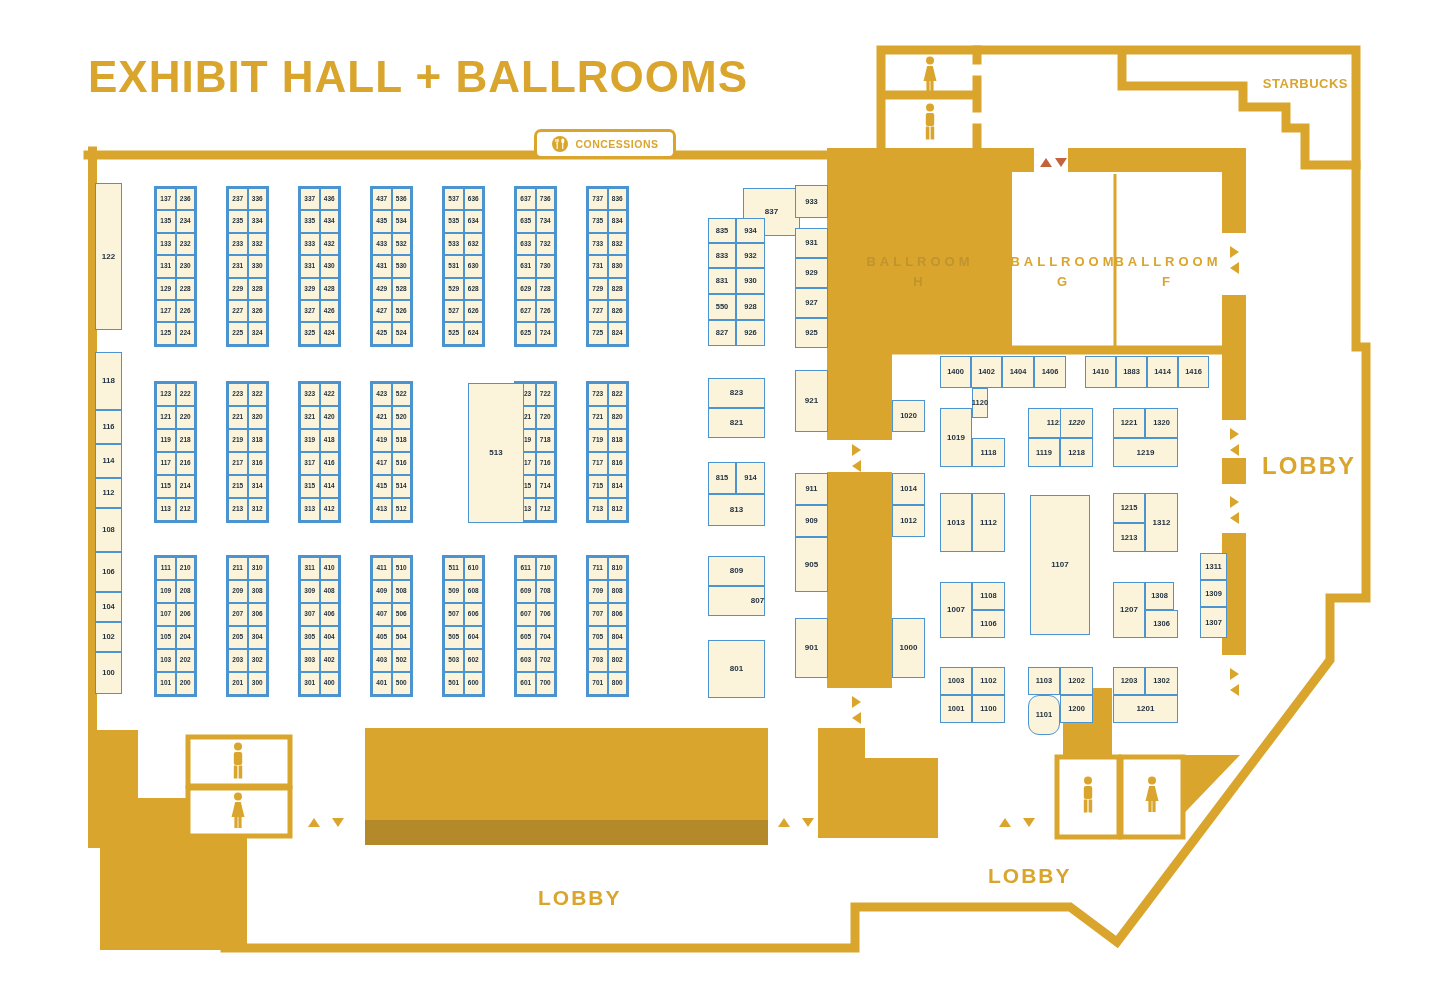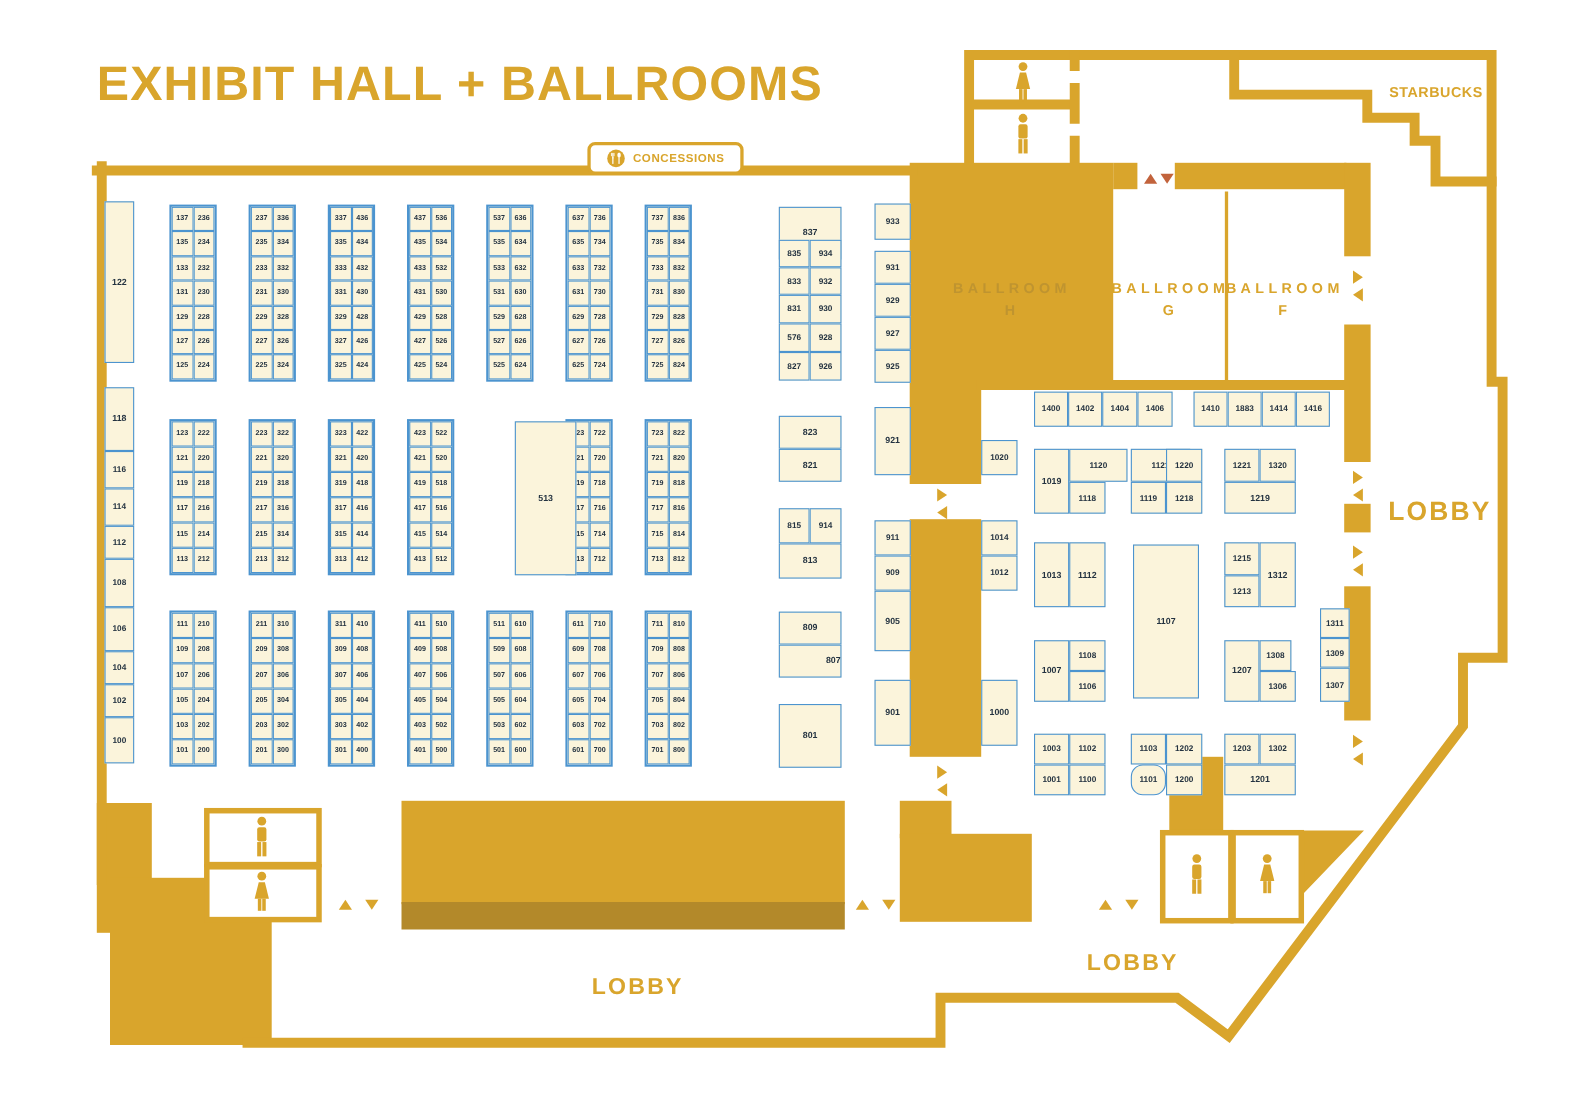--- a/index.html
+++ b/index.html
@@ -407,28 +407,28 @@
     <div class="booth" style="left: 95px; top: 352px; width: 27px; height: 58px; font-size: 8px;">118</div>
     <div class="booth" style="left: 95px; top: 410px; width: 27px; height: 34px; font-size: 7.5px;">116</div>
     <div class="booth" style="left: 95px; top: 444px; width: 27px; height: 34px; font-size: 7.5px;">114</div>
     <div class="booth" style="left: 95px; top: 478px; width: 27px; height: 30px; font-size: 7.5px;">112</div>
     <div class="booth" style="left: 95px; top: 508px; width: 27px; height: 44px; font-size: 7.5px;">108</div>
     <div class="booth" style="left: 95px; top: 552px; width: 27px; height: 40px; font-size: 7.5px;">106</div>
     <div class="booth" style="left: 95px; top: 592px; width: 27px; height: 30px; font-size: 7.5px;">104</div>
     <div class="booth" style="left: 95px; top: 622px; width: 27px; height: 30px; font-size: 7.5px;">102</div>
     <div class="booth" style="left: 95px; top: 652px; width: 27px; height: 42px; font-size: 7.5px;">100</div>
     <div class="booth" style="left: 468px; top: 383px; width: 56px; height: 140px; font-size: 8px;">513</div>
-    <div class="booth" style="left: 708px; top: 188px; width: 57px; height: 48px; font-size: 8px;">837</div>
+    <div class="booth" style="left: 743px; top: 188px; width: 57px; height: 48px; font-size: 8px;">837</div>
     <div class="booth" style="left: 708px; top: 218px; width: 28px; height: 25px; font-size: 7.5px;">835</div>
     <div class="booth" style="left: 736px; top: 218px; width: 29px; height: 25px; font-size: 7.5px;">934</div>
     <div class="booth" style="left: 708px; top: 243px; width: 28px; height: 25px; font-size: 7.5px;">833</div>
     <div class="booth" style="left: 736px; top: 243px; width: 29px; height: 25px; font-size: 7.5px;">932</div>
     <div class="booth" style="left: 708px; top: 268px; width: 28px; height: 26px; font-size: 7.5px;">831</div>
     <div class="booth" style="left: 736px; top: 268px; width: 29px; height: 26px; font-size: 7.5px;">930</div>
-    <div class="booth" style="left: 708px; top: 294px; width: 28px; height: 26px; font-size: 7.5px;">576</div>
+    <div class="booth" style="left: 708px; top: 294px; width: 28px; height: 26px; font-size: 7.5px;">550</div>
     <div class="booth" style="left: 736px; top: 294px; width: 29px; height: 26px; font-size: 7.5px;">928</div>
     <div class="booth" style="left: 708px; top: 320px; width: 28px; height: 26px; font-size: 7.5px;">827</div>
     <div class="booth" style="left: 736px; top: 320px; width: 29px; height: 26px; font-size: 7.5px;">926</div>
     <div class="booth" style="left: 708px; top: 378px; width: 57px; height: 30px; font-size: 8px;">823</div>
     <div class="booth" style="left: 708px; top: 408px; width: 57px; height: 30px; font-size: 8px;">821</div>
     <div class="booth" style="left: 708px; top: 462px; width: 28px; height: 32px; font-size: 7.5px;">815</div>
     <div class="booth" style="left: 736px; top: 462px; width: 29px; height: 32px; font-size: 7.5px;">914</div>
     <div class="booth" style="left: 708px; top: 494px; width: 57px; height: 32px; font-size: 8px;">813</div>
     <div class="booth" style="left: 708px; top: 556px; width: 57px; height: 30px; font-size: 8px;">809</div>
     <div class="booth" style="left: 708px; top: 586px; width: 57px; height: 30px; font-size: 8px; padding-left: 42px;">807</div>
@@ -449,24 +449,24 @@
     <div class="booth" style="left: 892px; top: 618px; width: 33px; height: 60px; font-size: 8px;">1000</div>
     <div class="booth" style="left: 940px; top: 356px; width: 31px; height: 32px; font-size: 7.5px;">1400</div>
     <div class="booth" style="left: 971px; top: 356px; width: 31px; height: 32px; font-size: 7.5px;">1402</div>
     <div class="booth" style="left: 1002px; top: 356px; width: 32px; height: 32px; font-size: 7.5px;">1404</div>
     <div class="booth" style="left: 1034px; top: 356px; width: 32px; height: 32px; font-size: 7.5px;">1406</div>
     <div class="booth" style="left: 1085px; top: 356px; width: 31px; height: 32px; font-size: 7.5px;">1410</div>
     <div class="booth" style="left: 1116px; top: 356px; width: 31px; height: 32px; font-size: 7.5px;">1883</div>
     <div class="booth" style="left: 1147px; top: 356px; width: 31px; height: 32px; font-size: 7.5px;">1414</div>
     <div class="booth" style="left: 1178px; top: 356px; width: 31px; height: 32px; font-size: 7.5px;">1416</div>
     <div class="booth" style="left: 940px; top: 408px; width: 32px; height: 59px; font-size: 8px;">1019</div>
-    <div class="booth" style="left: 972px; top: 408px; width: 53px; height: 30px; font-size: 7.5px;">1120</div>
+    <div class="booth" style="left: 972px; top: 388px; width: 16px; height: 30px; font-size: 7.5px;">1120</div>
     <div class="booth" style="left: 972px; top: 438px; width: 33px; height: 29px; font-size: 7.5px;">1118</div>
     <div class="booth" style="left: 1028px; top: 408px; width: 54px; height: 30px; font-size: 7.5px;">1121</div>
-    <div class="booth" style="left: 1060px; top: 408px; width: 33px; height: 30px; font-size: 7.5px;">1220</div>
+    <div class="booth" style="left: 1060px; top: 408px; width: 33px; height: 30px; font-size: 7.5px; font-style: italic;">1220</div>
     <div class="booth" style="left: 1028px; top: 438px; width: 32px; height: 29px; font-size: 7.5px;">1119</div>
     <div class="booth" style="left: 1060px; top: 438px; width: 33px; height: 29px; font-size: 7.5px;">1218</div>
     <div class="booth" style="left: 1113px; top: 408px; width: 32px; height: 30px; font-size: 7.5px;">1221</div>
     <div class="booth" style="left: 1145px; top: 408px; width: 33px; height: 30px; font-size: 7.5px;">1320</div>
     <div class="booth" style="left: 1113px; top: 438px; width: 65px; height: 29px; font-size: 8px;">1219</div>
     <div class="booth" style="left: 940px; top: 493px; width: 32px; height: 59px; font-size: 8px;">1013</div>
     <div class="booth" style="left: 972px; top: 493px; width: 33px; height: 59px; font-size: 8px;">1112</div>
     <div class="booth" style="left: 1030px; top: 495px; width: 60px; height: 140px; font-size: 8px;">1107</div>
     <div class="booth" style="left: 1113px; top: 493px; width: 32px; height: 30px; font-size: 7.5px;">1215</div>
     <div class="booth" style="left: 1113px; top: 523px; width: 32px; height: 29px; font-size: 7.5px;">1213</div>
@@ -476,21 +476,21 @@
     <div class="booth" style="left: 972px; top: 610px; width: 33px; height: 28px; font-size: 7.5px;">1106</div>
     <div class="booth" style="left: 1113px; top: 582px; width: 32px; height: 56px; font-size: 8px;">1207</div>
     <div class="booth" style="left: 1145px; top: 582px; width: 29px; height: 28px; font-size: 7.5px;">1308</div>
     <div class="booth" style="left: 1145px; top: 610px; width: 33px; height: 28px; font-size: 7.5px;">1306</div>
     <div class="booth" style="left: 940px; top: 667px; width: 32px; height: 28px; font-size: 7.5px;">1003</div>
     <div class="booth" style="left: 972px; top: 667px; width: 33px; height: 28px; font-size: 7.5px;">1102</div>
     <div class="booth" style="left: 940px; top: 695px; width: 32px; height: 28px; font-size: 7.5px;">1001</div>
     <div class="booth" style="left: 972px; top: 695px; width: 33px; height: 28px; font-size: 7.5px;">1100</div>
     <div class="booth" style="left: 1028px; top: 667px; width: 32px; height: 28px; font-size: 7.5px;">1103</div>
     <div class="booth" style="left: 1060px; top: 667px; width: 33px; height: 28px; font-size: 7.5px;">1202</div>
-    <div class="booth" style="left: 1028px; top: 695px; width: 32px; height: 28px; font-size: 7.5px; border-radius: 11px;">1101</div>
+    <div class="booth" style="left: 1028px; top: 695px; width: 32px; height: 40px; font-size: 7.5px; border-radius: 11px;">1101</div>
     <div class="booth" style="left: 1060px; top: 695px; width: 33px; height: 28px; font-size: 7.5px;">1200</div>
     <div class="booth" style="left: 1113px; top: 667px; width: 32px; height: 28px; font-size: 7.5px;">1203</div>
     <div class="booth" style="left: 1145px; top: 667px; width: 33px; height: 28px; font-size: 7.5px;">1302</div>
     <div class="booth" style="left: 1113px; top: 695px; width: 65px; height: 28px; font-size: 8px;">1201</div>
     <div class="booth" style="left: 1200px; top: 553px; width: 27px; height: 27px; font-size: 7.5px;">1311</div>
     <div class="booth" style="left: 1200px; top: 580px; width: 27px; height: 27px; font-size: 7.5px;">1309</div>
     <div class="booth" style="left: 1200px; top: 607px; width: 27px; height: 31px; font-size: 7.5px;">1307</div>
     <div class="arrow up rust" style="left: 1040px; top: 158px;"></div>
     <div class="arrow down rust" style="left: 1055px; top: 158px;"></div>
     <div class="arrow right" style="left: 1230px; top: 246px;"></div>

